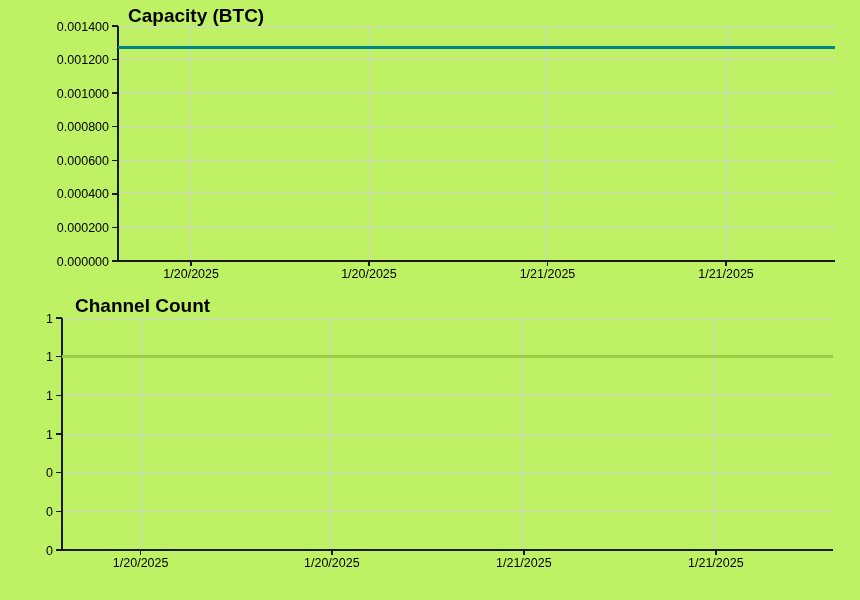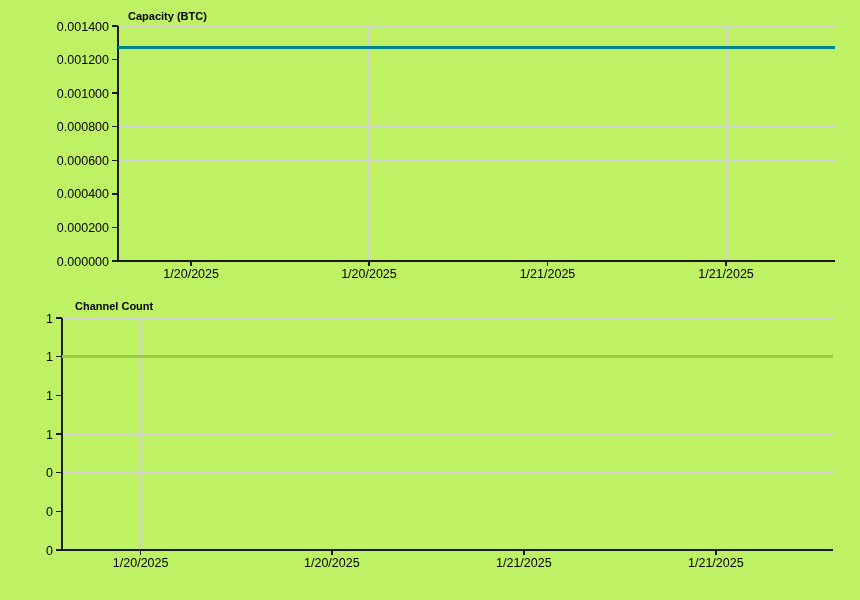--- a/index.html
+++ b/index.html
@@ -10,21 +10,21 @@
   }
   .canvas {
     position: relative;
     width: 860px;
     height: 600px;
     background: #bef264;
     overflow: hidden;
   }
   .chart-title {
     position: absolute;
-    font-size: 11px;
+    font-size: 19px;
     font-weight: bold;
     color: #000000;
     line-height: 20px;
     white-space: nowrap;
   }
   #plot-svg {
     position: absolute;
     left: 0;
     top: 0;
   }

